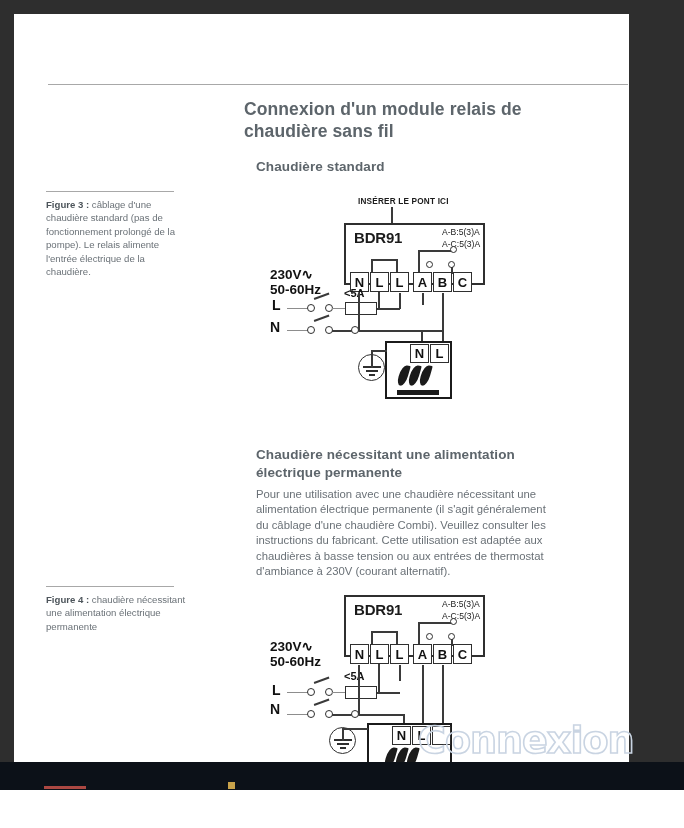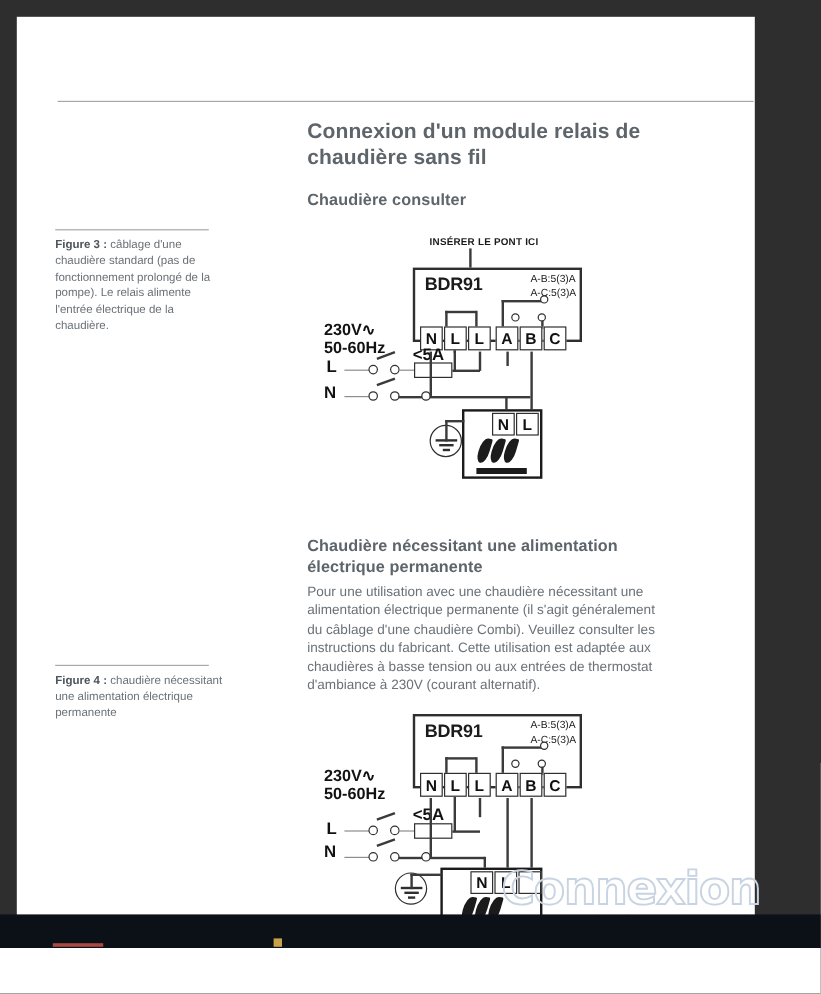--- a/index.html
+++ b/index.html
@@ -22,40 +22,40 @@
     background:#0c1118;
   }
   .darkband .sp1{position:absolute;left:44px;top:24px;width:42px;height:3px;background:#d4564e;opacity:.8;}
   .darkband .sp2{position:absolute;left:228px;top:20px;width:7px;height:7px;background:#c8a24a;}
   .botwhite{position:absolute;left:0;top:790px;width:684px;height:38px;background:#ffffff;}
 
   .rule-top{
     position:absolute;left:34px;top:70px;width:580px;height:1px;background:#a8a8a8;
   }
   .h1{
-    position:absolute;left:242px;top:84px;width:330px;
+    position:absolute;left:230px;top:84px;width:330px;
     font-size:17.5px;font-weight:bold;color:#5d656b;line-height:22px;
     letter-spacing:.1px;
   }
   .h2{
     position:absolute;font-size:13.5px;font-weight:bold;color:#5d656b;
     letter-spacing:.1px;
   }
   .h2a{left:242px;top:145px;}
   .h2b{left:242px;top:432px;width:300px;line-height:18px;}
   .body-para{
     position:absolute;left:242px;top:473px;width:292px;
     font-size:11.3px;color:#6a7177;line-height:15.4px;
   }
   .capbox{position:absolute;width:140px;}
   .capbox .caprule{width:128px;height:1px;background:#a8a8a8;margin-bottom:6px;}
   .capbox .captext{font-size:9.6px;color:#6a7177;line-height:13.4px;}
   .capbox .captext b{color:#4d555b;}
   .cap3{left:32px;top:177px;}
-  .cap4{left:32px;top:540px;}
+  .cap4{left:32px;top:572px;}
 
   
   .dg{position:absolute;}
   .wire{position:absolute;background:#3a3a3a;}
   .wh{height:1.6px;}
   .wv{width:1.6px;}
   .wireg{position:absolute;background:#8d8d8d;}
   .relaybox{
     position:absolute;border:2px solid #2f2f2f;background:#fff;box-sizing:border-box;
   }
@@ -77,21 +77,21 @@
   }
   .volt{
     position:absolute;font-size:13.5px;font-weight:bold;color:#111;line-height:15px;
   }
   .lbl{
     position:absolute;font-size:14px;font-weight:bold;color:#111;
   }
   .fuse{
     position:absolute;width:32px;height:13px;border:1.8px solid #2f2f2f;background:#fff;box-sizing:border-box;
   }
-  .fuse-label{position:absolute;font-size:14px;font-weight:bold;color:#111;}
+  .fuse-label{position:absolute;font-size:11px;font-weight:bold;color:#111;}
   .node{
     position:absolute;width:8px;height:8px;border:1.6px solid #2f2f2f;border-radius:50%;
     background:#fff;box-sizing:border-box;
   }
   .node-sm{
     position:absolute;width:7px;height:7px;border:1.5px solid #2f2f2f;border-radius:50%;
     background:#fff;box-sizing:border-box;
   }
   .boilerbox{
     position:absolute;border:2.5px solid #1b1b1b;background:#fff;box-sizing:border-box;
@@ -128,21 +128,21 @@
   }
 </style>
 </head>
 <body>
 
 <div class="page">
 
   <div class="rule-top"></div>
 
   <div class="h1">Connexion d'un module relais de chaudière sans fil</div>
-  <div class="h2 h2a">Chaudière consulter</div>
+  <div class="h2 h2a">Chaudière standard</div>
 
   <div class="capbox cap3">
     <div class="caprule"></div>
     <div class="captext"><b>Figure 3 :</b><span> câblage d'une chaudière standard (pas de fonctionnement prolongé de la pompe). Le relais alimente l'entrée électrique de la chaudière.</span></div>
   </div>
 
   <div class="dg" style="left:0;top:0;width:615px;height:420px;">
 
     <div class="bridge-label" style="left:344px;top:183px;">INSÉRER LE PONT ICI</div>
     <div class="wire wv" style="left:377px;top:193px;height:67px;"></div>

